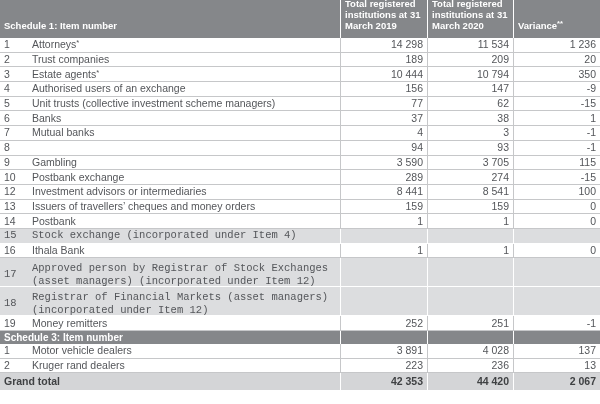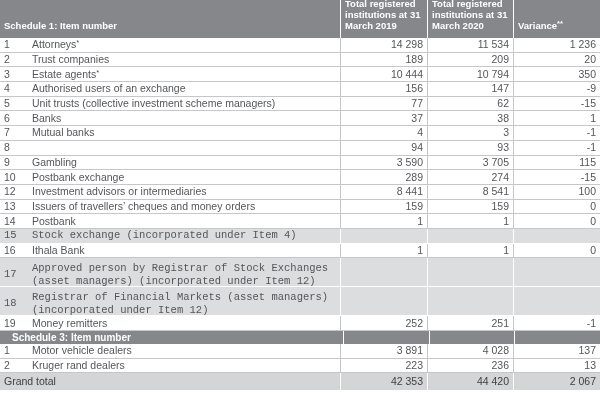--- a/index.html
+++ b/index.html
@@ -12,40 +12,40 @@
   .v{border-left:1px solid #C6C7C9;}
 
   
   .row.head{height:38px;background:#85878A;}
   .row.head .cell{display:flex;flex-direction:column;justify-content:flex-end;
                   padding:2px 4px 7px 4px;color:#FFFFFF;font-weight:bold;
                   font-size:9.5px;line-height:11px;}
   .row.head .v{border-left-color:#FFFFFF;}
 
   
-  .row.s3head{height:13px;background:#85878A;padding-left:8px;}
+  .row.s3head{height:13px;background:#85878A;}
   .row.s3head .cell{color:#FFFFFF;font-weight:bold;font-size:10px;
                     line-height:13px;padding:0 4px;}
   .row.s3head .v{border-left-color:#FFFFFF;}
 
   
   .row.data{height:14.7px;border-bottom:1px solid #C6C7C9;
             font-size:10.5px;color:#54565A;}
   .row.data .cell{display:flex;align-items:center;line-height:13px;}
   .row.data.tall{height:29px;}
   .row.data.shaded{background:#DCDDDF;border-bottom-color:#FFFFFF;font-family:Liberation Mono, monospace;}
   .row.data.shaded .v{border-left-color:#FFFFFF;}
   .lblcell{padding:0 4px;}
   .row.tall .lblcell{align-items:center;padding-top:5px;}
   .inum{width:28px;flex:none;}
   .ilab{flex:1;}
   .numcell{justify-content:flex-end;text-align:right;padding:0 4px;}
 
   
-  .row.total{height:16.3px;background:#D4D5D7;font-weight:normal;
+  .row.total{height:16.3px;background:#D4D5D7;font-weight:bold;
              font-size:10.5px;color:#3F4143;}
   .row.total .cell{display:flex;align-items:center;line-height:13px;}
   .row.total .v{border-left-color:#FFFFFF;}
 
   .sup{font-size:7.5px;position:relative;top:-3px;line-height:1;}
 </style>
 </head>
 <body>
 
 <div class="page">

